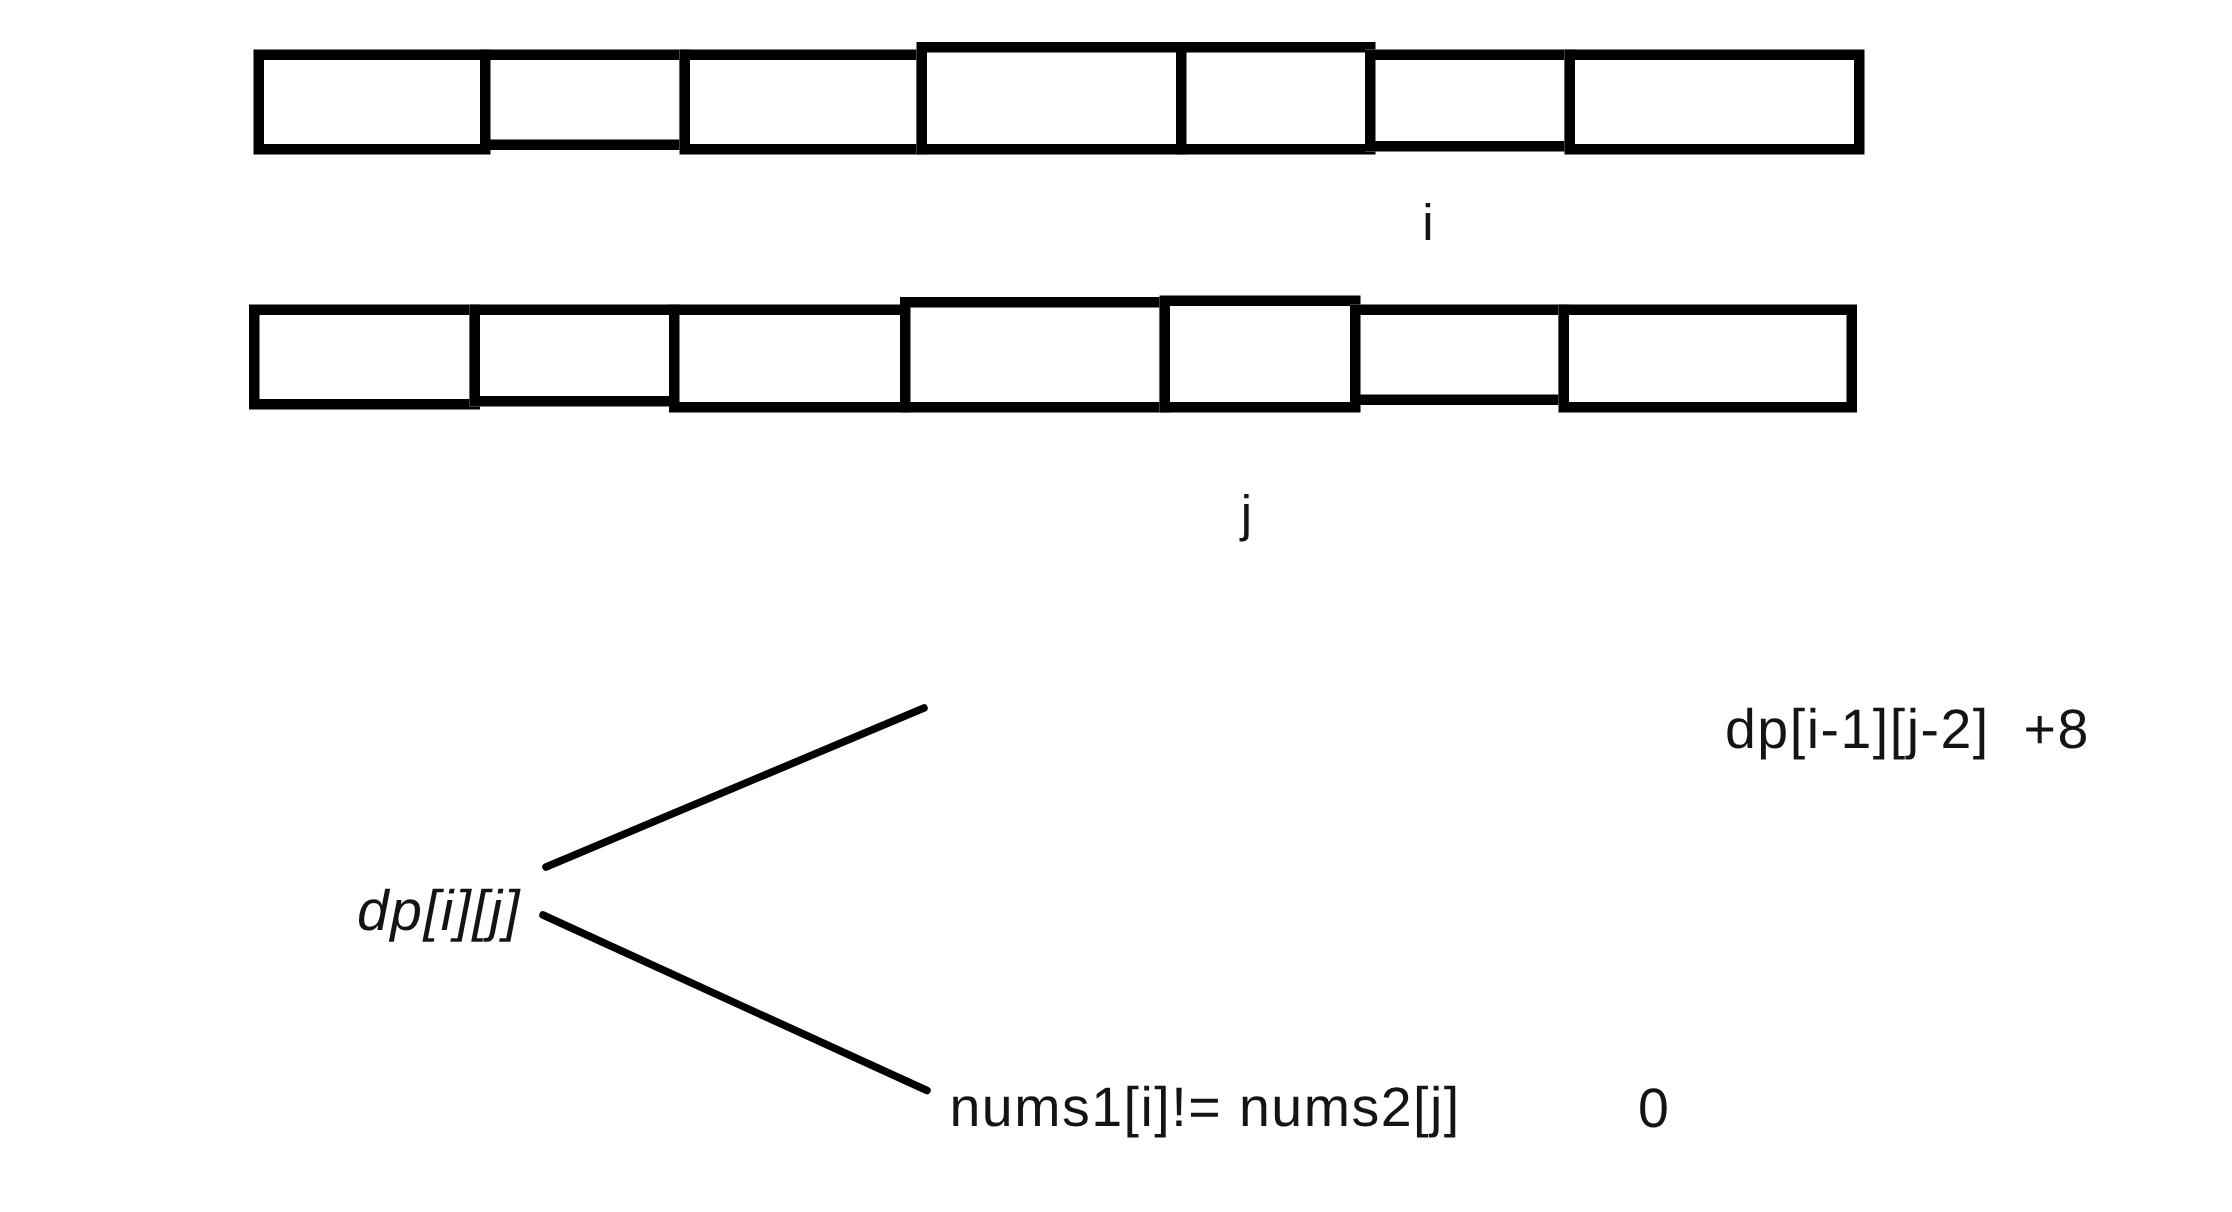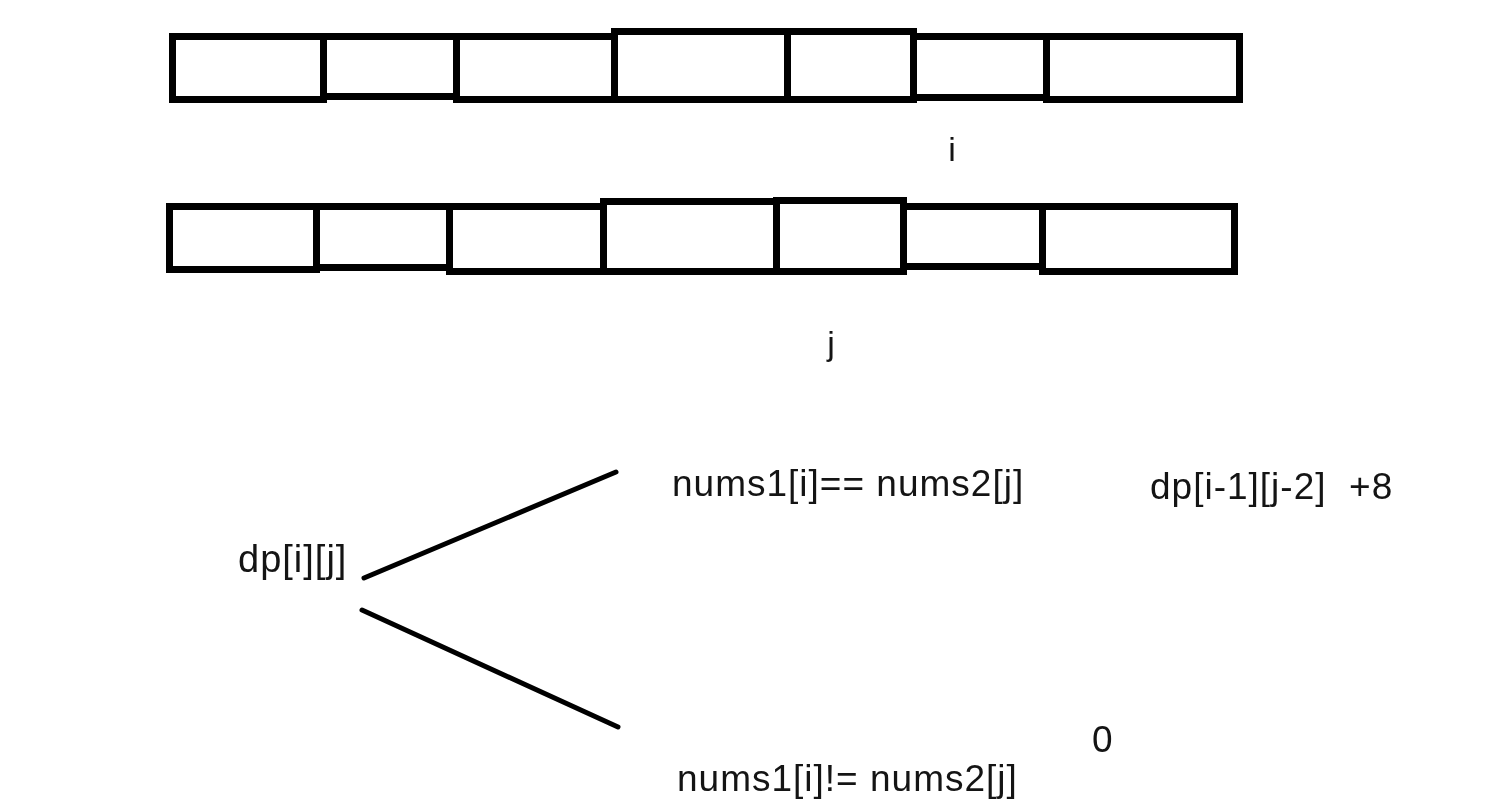--- a/index.html
+++ b/index.html
@@ -86,23 +86,22 @@
       <div class="cell" style="left: 1039px; width: 199px; top: 0px; height: 72px;"></div>
     </div>
 
   <div class="label pointer" id="label-j" style="left:831px; top:343px;">j</div>
 
   <svg class="lines" viewBox="0 0 1488 808">
     <line class="branch-line" x1="364" y1="578" x2="616" y2="472"></line>
     <line class="branch-line" x1="362" y1="610" x2="618" y2="727"></line>
   </svg>
 
-  <div class="label formula node-label" id="node" style="left:238px; top:559px;">dp[i][j]</div>
+  <div class="label formula node-label" id="node" style="left:238px; top:608px;font-style:italic;">dp[i][j]</div>
 
-  <div class="label formula" id="cond-equal" style="left:672px; top:483px;">nums1[i]== nums2[j]</div>
 
   <div class="label formula" id="result-equal" style="left:1150px; top:486px;">dp[i-1][j-2]  +8</div>
 
-  <div class="label formula" id="cond-notequal" style="left:677px; top:738px;margin-top:40px;">nums1[i]!= nums2[j]</div>
+  <div class="label formula" id="cond-notequal" style="left:633px; top:738px;">nums1[i]!= nums2[j]</div>
 
   <div class="label formula" id="result-notequal" style="left:1092px; top:739px;">0</div>
 
 </div>
 
 </body></html>

